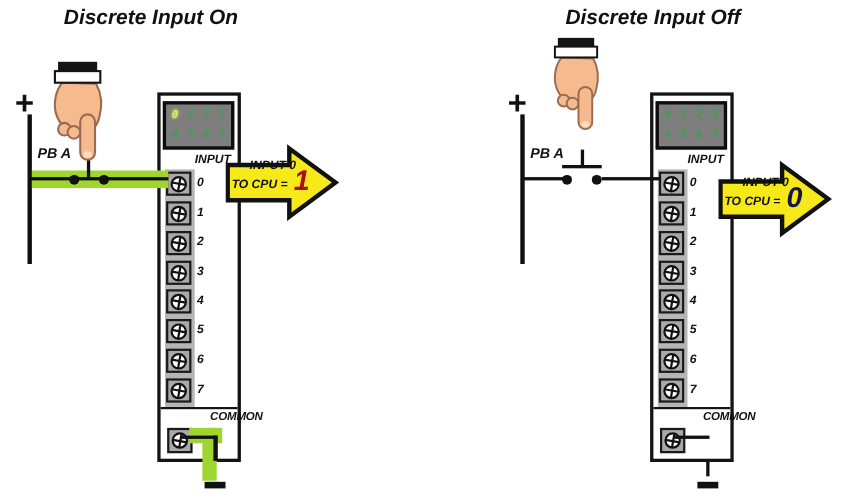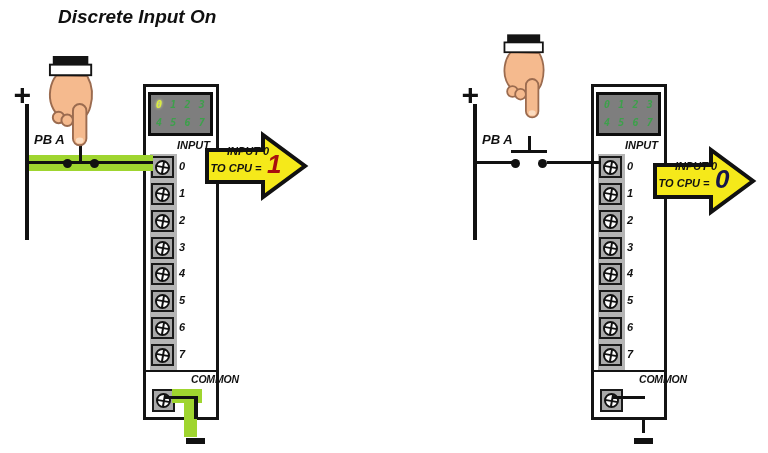--- a/index.html
+++ b/index.html
@@ -178,20 +178,21 @@
     <svg width="104" height="70" viewBox="0 0 104 70">
       <polygon points="2,19 58,19 58,4 100,35 58,66 58,51 2,51" fill="#F5E91A" stroke="#111111" stroke-width="4" stroke-linejoin="miter"></polygon>
     </svg>
     <div class="a1">INPUT 0</div>
     <div class="a2">TO CPU =</div>
     <div class="aval">1</div>
   </div>
 </div>
 
 <div class="diagram off">
+  <div class="ttl">Discrete Input Off</div>
 
   <div class="plus">+</div>
   <div class="vline"></div>
   <div class="pb">PB A</div>
 
   <div class="wire-a"></div>
   <div class="wire-b"></div>
   <div class="dot dot1"></div>
   <div class="dot dot2"></div>
   <div class="stem"></div>

